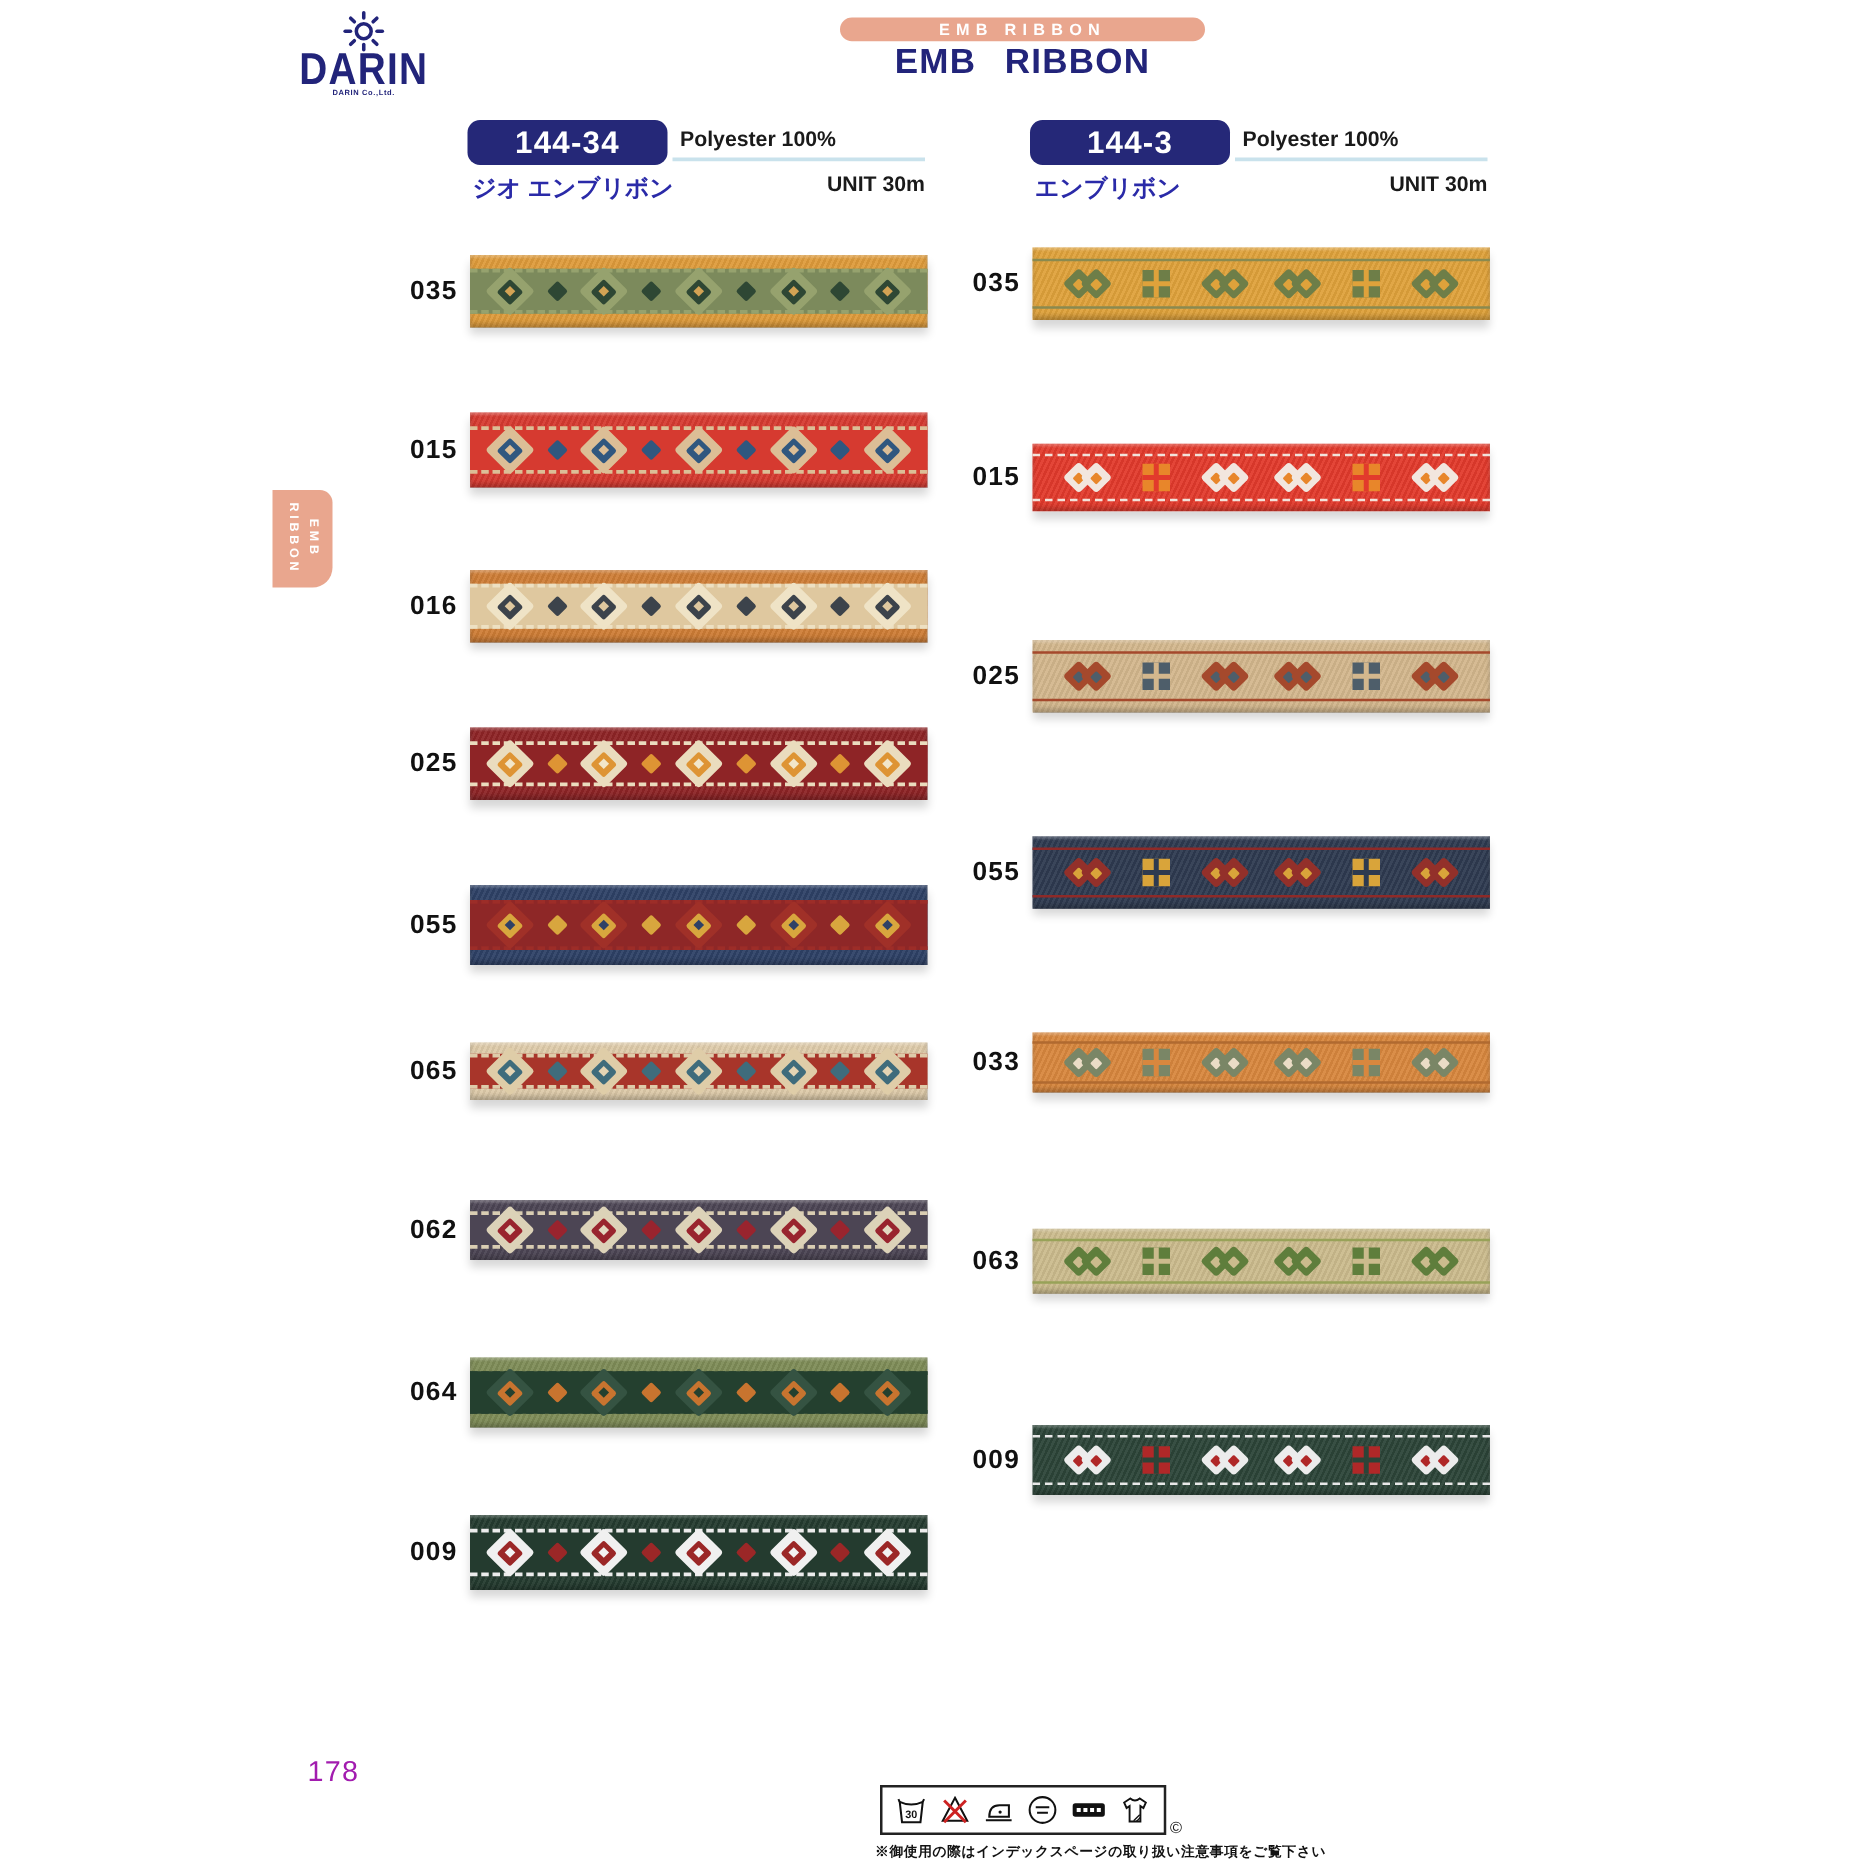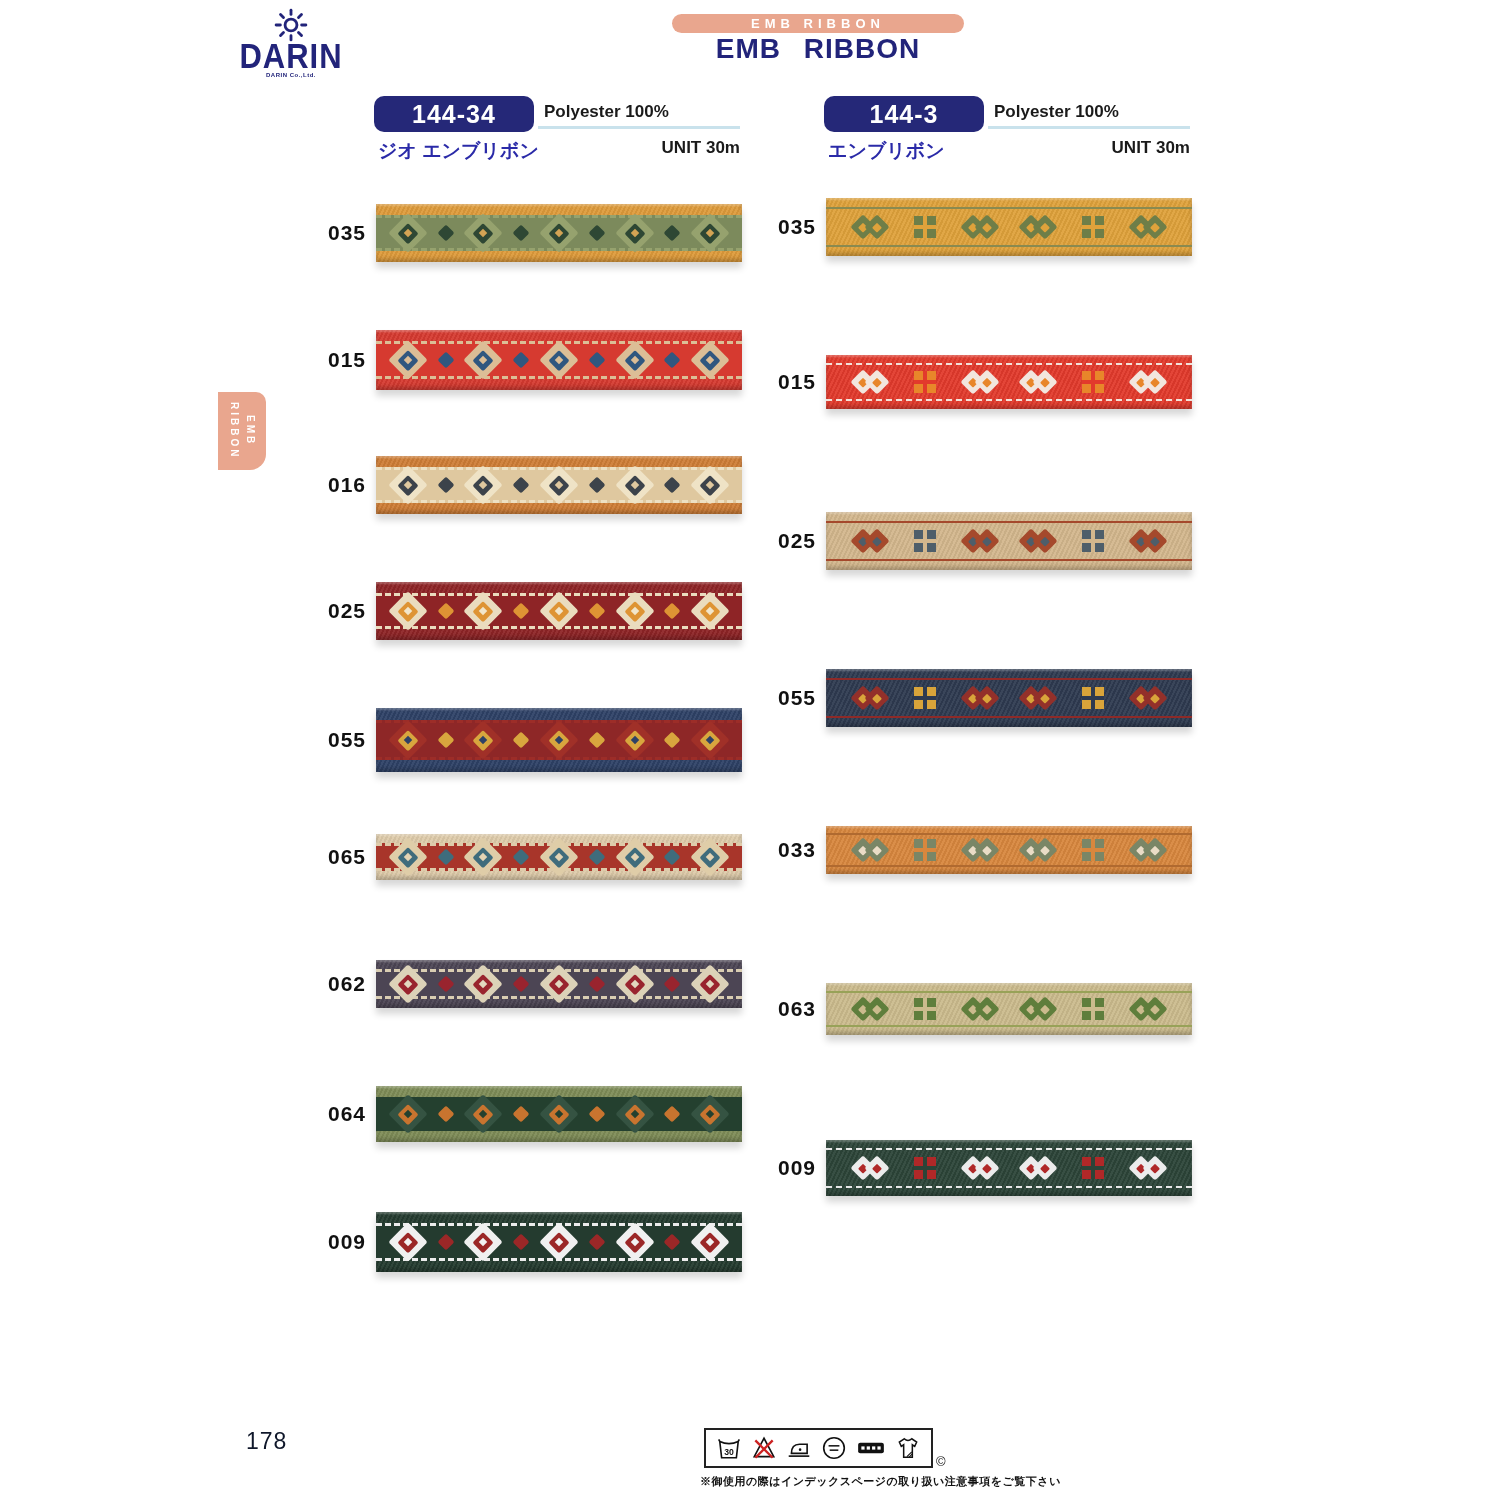--- a/index.html
+++ b/index.html
@@ -60,21 +60,21 @@
   .dm-dot{width:6px;height:6px;}
   .dm-sm{width:12px;height:12px;transform:rotate(45deg);border-radius:2px;flex:none;}
 
   .cl-wrap{display:flex;flex:none;}
   .cl-dm{width:18px;height:18px;transform:rotate(45deg);display:flex;align-items:center;
         justify-content:center;border-radius:3px;margin:0 -2px;}
   .cl-dot{width:7px;height:7px;border-radius:1px;}
   .hash-motif{width:22px;height:22px;flex:none;}
 
   
-  .page-number{position:absolute;left:246px;top:1404px;font-size:23px;letter-spacing:1px;color:#0f172a;margin-top:24px;}
+  .page-number{position:absolute;left:246px;top:1404px;font-size:23px;letter-spacing:1px;color:#a21caf;}
   .care-wrap{position:absolute;left:704px;top:1428px;display:flex;align-items:flex-end;}
   .care-strip{display:flex;align-items:center;gap:9px;padding:5px 10px;border:2px solid #222;
         background:#fff;}
   .care-strip svg{display:block;}
   .copyright{font-size:13px;margin-left:3px;line-height:1;color:#111;}
   .footer-note{position:absolute;left:700px;top:1474px;font-size:11px;font-weight:700;
         letter-spacing:.5px;color:#111;}
 </style>
 </head>
 <body>

